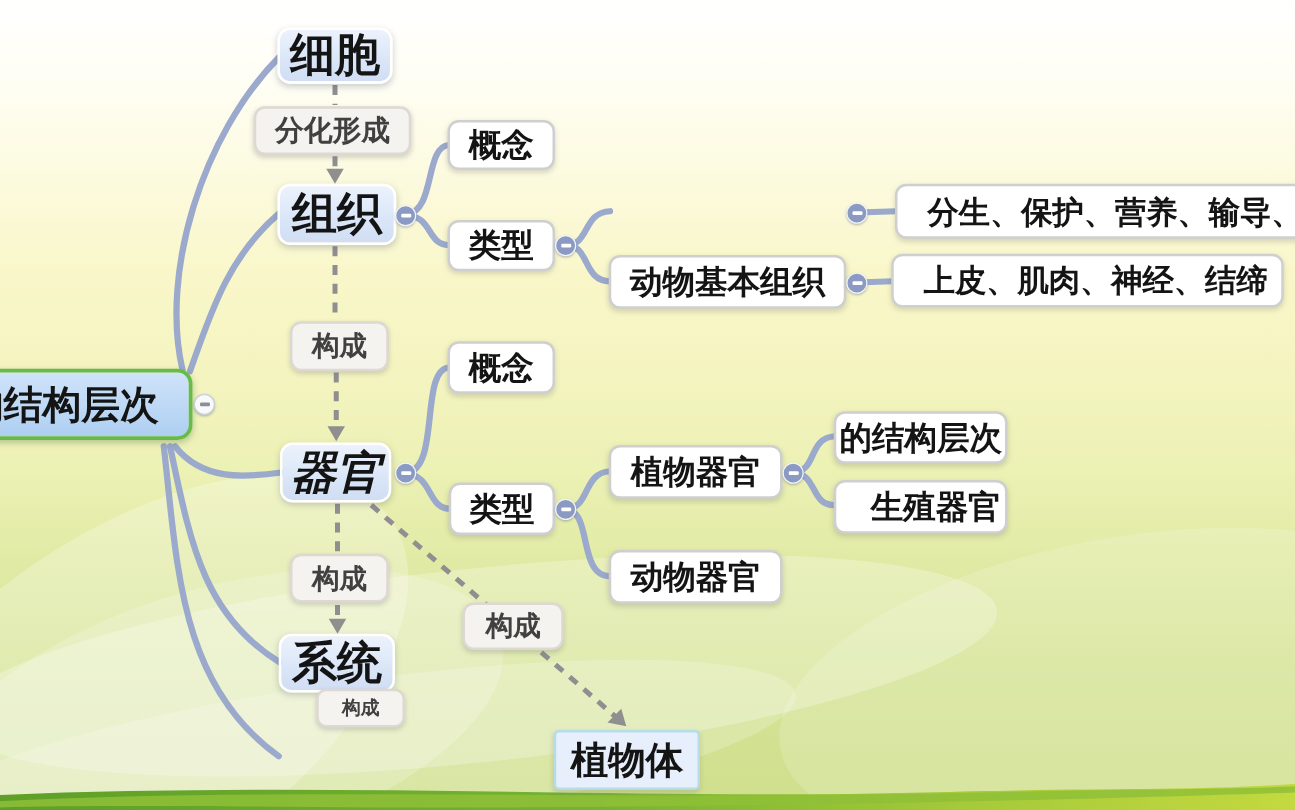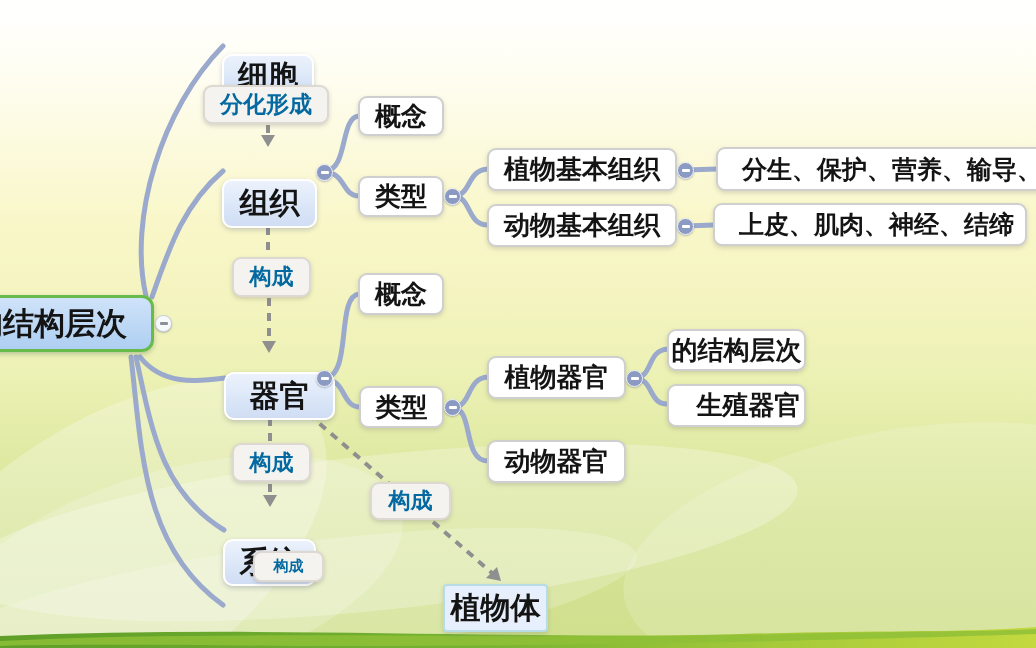--- a/index.html
+++ b/index.html
@@ -3,29 +3,29 @@
 <meta charset="utf-8">
 <style>
   html,body{margin:0;padding:0;}
   body{font-family:"DejaVu Sans","Liberation Sans",sans-serif;}
   #stage{position:relative;width:1036px;height:648px;overflow:hidden;
     background:linear-gradient(180deg,#ffffff 0%,#fffef4 10%,#fcfade 22%,#f9f7c9 34%,#f4f4c0 46%,#ecf1b4 58%,#e0eaa4 70%,#d6e496 82%,#cfdf8d 100%);}
   .petal{position:absolute;border-radius:50%;pointer-events:none;}
   .box{position:absolute;display:flex;align-items:center;justify-content:center;
     font-weight:bold;color:#141414;white-space:nowrap;box-sizing:border-box;z-index:3;}
   .main{background:linear-gradient(180deg,#ecf2fc 0%,#dbe7f8 55%,#d0ddf3 100%);
-    border:2px solid #ffffff;border-radius:10px;font-size:30px;
-    box-shadow:0 2px 5px rgba(90,100,130,.30);margin-top:32px;}
+    border:2px solid #ffffff;border-radius:10px;font-size:36px;
+    box-shadow:0 2px 5px rgba(90,100,130,.30);}
   .root{background:linear-gradient(180deg,#cfe3f9 0%,#aecff2 100%);
     border:3px solid #67bb4b;border-radius:12px;font-size:31px;
     justify-content:flex-end;padding-right:24px;box-shadow:0 2px 5px rgba(80,110,80,.35);}
   .white{background:#ffffff;border:2px solid #cfcfcf;border-radius:9px;font-size:26px;
     box-shadow:0 2px 4px rgba(110,110,110,.25);}
   .leaf{font-size:25px;justify-content:flex-start;padding-left:24px;}
-  .redlab{background:#f5f3ef;border:2px solid #ddd8d1;border-radius:9px;color:#0369a1;
+  .redlab{background:#f5f3ef;border:2px solid #ddd8d1;border-radius:9px;color:#404040;
     font-size:22px;box-shadow:0 2px 4px rgba(110,110,110,.28);}
   .smalllab{font-size:15px;border-radius:8px;z-index:5;}
   .plantbody{background:#e8effc;border:2px solid #b6dce6;border-radius:4px;font-size:30px;
     box-shadow:0 2px 4px rgba(110,120,110,.25);}
   .connector{position:absolute;width:15px;height:15px;border-radius:50%;
     background:#8b9ac2;border:1px solid #f2f4f8;z-index:4;display:flex;align-items:center;justify-content:center;
     box-shadow:0 1px 2px rgba(80,90,120,.4);}
   .connector .minus{width:8px;height:2.5px;background:#ffffff;border-radius:1px;}
   .connector.rootc{background:#f7f9fb;border:1px solid #c9d1da;}
   .connector.rootc .minus{background:#8a8f98;}
@@ -100,54 +100,53 @@
   <div class="box main" style="left:222px;top:22px;width:92px;height:45px;">细胞</div>
 
   <div class="box redlab" style="left:203px;top:85px;width:126px;height:39px;font-size:23px;">分化形成</div>
 
   <div class="box main" style="left:222px;top:147px;width:95px;height:49px;">组织</div>
 
   <div class="box white" style="left:358px;top:96px;width:86px;height:40px;">概念</div>
 
   <div class="box white" style="left:358px;top:176px;width:86px;height:41px;">类型</div>
 
-  <div class="box white" style="left:487px;top:148px;width:190px;height:43px;">植物基本组织</div>
 
   <div class="box white leaf" style="left:716px;top:147px;width:392px;height:44px;">分生、保护、营养、输导、机</div>
 
   <div class="box white" style="left:487px;top:204px;width:190px;height:43px;">动物基本组织</div>
 
   <div class="box white leaf" style="left:713px;top:203px;width:314px;height:43px;">上皮、肌肉、神经、结缔</div>
 
   <div class="box redlab" style="left:232px;top:257px;width:79px;height:40px;">构成</div>
 
   <div class="box white" style="left:358px;top:273px;width:86px;height:42px;">概念</div>
 
-  <div class="box main" style="left:224px;top:340px;width:111px;height:48px;">器官</div>
+  <div class="box main" style="left:224px;top:354px;width:89px;height:48px;font-style:italic;">器官</div>
 
   <div class="box white" style="left:359px;top:386px;width:85px;height:42px;">类型</div>
 
   <div class="box white" style="left:487px;top:356px;width:139px;height:43px;">植物器官</div>
 
   <div class="box white" style="left:667px;top:329px;width:139px;height:42px;">的结构层次</div>
 
   <div class="box white" style="left:667px;top:384px;width:139px;height:43px;padding-left:24px;">生殖器官</div>
 
   <div class="box white" style="left:487px;top:440px;width:139px;height:43px;">动物器官</div>
 
   <div class="box redlab" style="left:232px;top:443px;width:79px;height:39px;">构成</div>
 
   <div class="box redlab" style="left:370px;top:482px;width:81px;height:38px;">构成</div>
 
   <div class="box main" style="left:223px;top:507px;width:93px;height:47px;">系统</div>
 
   <div class="box redlab smalllab" style="left:253px;top:551px;width:71px;height:31px;">构成</div>
 
 
-  <div class="box plantbody" style="left:443px;top:584px;width:105px;height:48px;">植物体</div>
+  <div class="box plantbody" style="left:443px;top:584px;width:117px;height:48px;">植物体</div>
 
   <div class="connector rootc" style="left:155px;top:315px;">
       <div class="minus"></div>
     </div>
   <div class="connector" style="left:316px;top:164px;">
       <div class="minus"></div>
     </div>
   <div class="connector" style="left:444px;top:188px;">
       <div class="minus"></div>
     </div>

